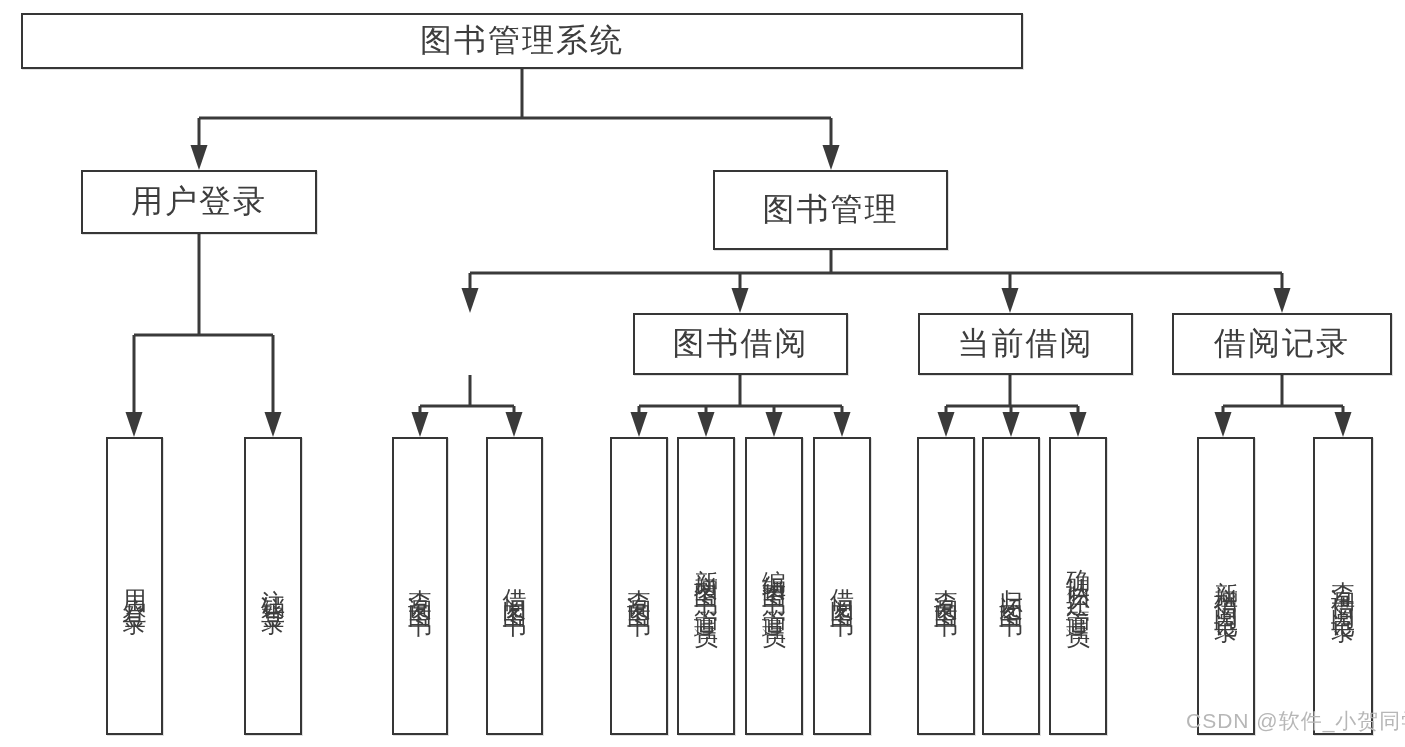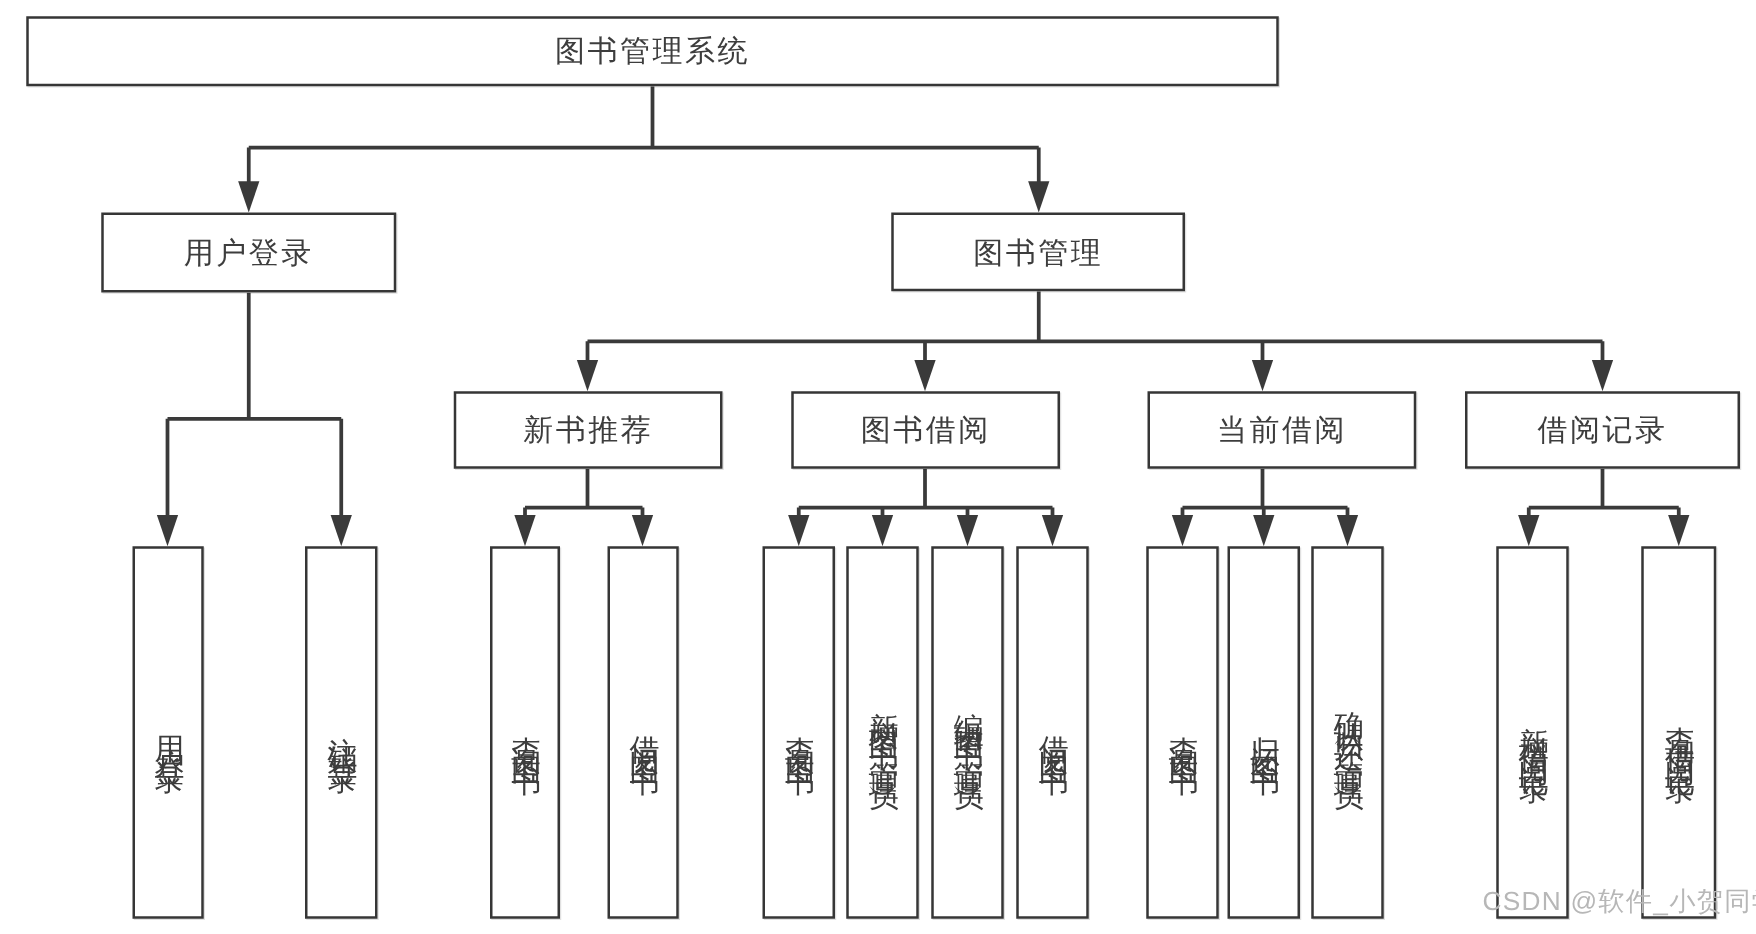--- a/index.html
+++ b/index.html
@@ -36,21 +36,21 @@
     box-sizing: border-box;
     background: #ffffff;
     border: 2.5px solid #363636;
     display: flex;
     align-items: center;
     justify-content: center;
     color: #3d3d3d;
     box-shadow: 1px 1px 0 rgba(0,0,0,0.12);
   }
   .node.hbox span {
-    font-size: 24px;
+    font-size: 32px;
     letter-spacing: 2px;
     white-space: nowrap;
     color: #3d3d3d;
   }
   .node.vbox span {
     writing-mode: vertical-rl;
     font-size: 24px;
     letter-spacing: 8px;
     line-height: 1;
     color: #3d3d3d;
@@ -113,27 +113,24 @@
     </g>
   </svg>
 
   <div class="node hbox" style="left:21px; top:13px; width:1002px; height:56px;">
     <span>图书管理系统</span>
   </div>
 
   <div class="node hbox" style="left:81px; top:170px; width:236px; height:64px;">
     <span>用户登录</span>
   </div>
-  <div class="node hbox" style="left:713px; top:170px; width:235px; height:63px;">
+  <div class="node hbox" style="left:713px; top:170px; width:235px; height:80px;">
     <span>图书管理</span>
   </div>
 
-  <div class="node hbox" style="left:363px; top:313px; width:215px; height:62px;">
-    <span>新书推荐</span>
-  </div>
   <div class="node hbox" style="left:633px; top:313px; width:215px; height:62px;align-items:center;">
     <span>图书借阅</span>
   </div>
   <div class="node hbox" style="left:903px; top:313px; width:215px; height:62px;margin-left:15px;">
     <span>当前借阅</span>
   </div>
   <div class="node hbox" style="left:1172px; top:313px; width:220px; height:62px;">
     <span>借阅记录</span>
   </div>
 

